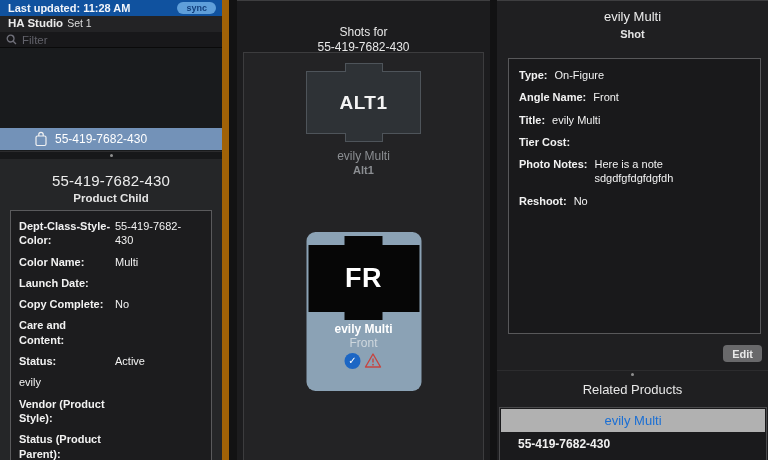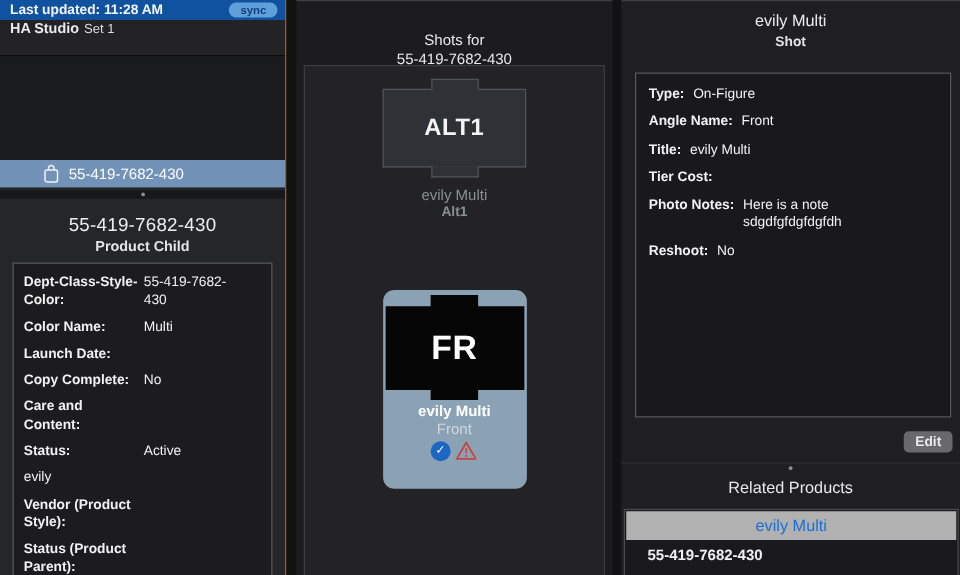--- a/index.html
+++ b/index.html
@@ -7,21 +7,21 @@
   body {
     position: relative;
     background: #121213;
     font-family: "Liberation Sans", "DejaVu Sans", sans-serif;
     color: #ececec;
     -webkit-font-smoothing: antialiased;
   }
   .panel { position: absolute; top: 0; height: 460px; }
 
   
-  #left-panel { left: 0; width: 229px; background: #191b1d; border-right: 1px solid #a16207; }
+  #left-panel { left: 0; width: 229px; background: #191b1d; border-right: 7px solid #a16207; }
   .blue-bar {
     position: absolute; top: 0; left: 0; right: 0; height: 16px;
     background: var(--header-bar); display: flex; align-items: center;
     padding: 0 6px 0 8px;
   }
   .blue-bar-label { font-size: 11px; font-weight: bold; color: #f2f5fa; flex: 1; white-space: nowrap; }
   .sync-pill {
     background: var(--sync-pill-bg); color: var(--sync-pill-text);
     font-size: 9px; font-weight: bold; border-radius: 8px;
     padding: 1px 9px; line-height: 10px; border: none; cursor: pointer;
@@ -147,20 +147,29 @@
   <div class="blue-bar">
     <span class="blue-bar-label">Last updated: 11:28 AM</span>
     <button class="sync-pill">sync</button>
   </div>
 
   <div class="studio-row">
     <span class="studio-name">HA Studio</span>
     <span class="set-name">Set 1</span>
   </div>
 
+  <div class="filter-row">
+    <span>
+      <svg width="11" height="11" viewBox="0 0 11 11">
+          <circle cx="4.6" cy="4.6" r="3.4" fill="none" stroke="#70707a" stroke-width="1.3"></circle>
+          <line x1="7.2" y1="7.2" x2="10" y2="10" stroke="#70707a" stroke-width="1.3"></line>
+        </svg>
+    </span>
+    <input class="filter-input" placeholder="Filter" style="">
+  </div>
 
   <div class="tree">
     <div class="selected-row">
       <span class="bag">
         <svg width="14" height="16" viewBox="0 0 14 16">
             <rect x="2" y="5" width="10" height="9.5" rx="1.5" fill="none" stroke="#f2f2f2" stroke-width="1.2"></rect>
             <path d="M4.8 5 V3.6 a2.2 2.2 0 0 1 4.4 0 V5" fill="none" stroke="#f2f2f2" stroke-width="1.2"></path>
           </svg>
       </span>
       <span class="selected-row-label">55-419-7682-430</span>

